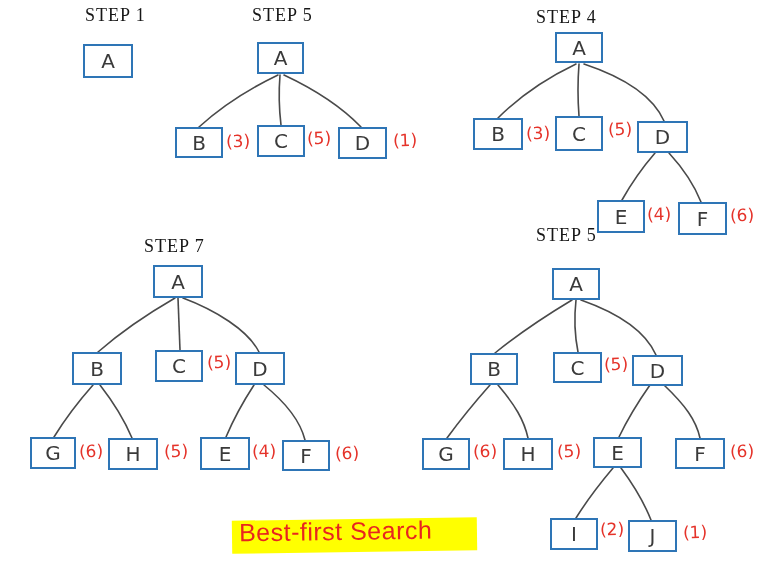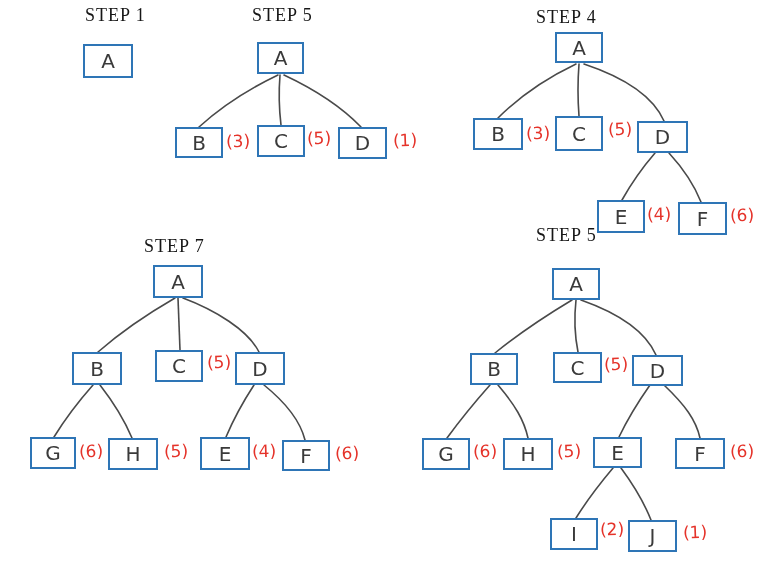--- a/index.html
+++ b/index.html
@@ -180,14 +180,18 @@
   <span class="val" style="left:730px;top:441px">(6)</span>
   <div class="node" style="left:550px;top:518px;width:48px;height:32px">
     <span class="letter">I</span>
   </div>
   <span class="val" style="left:600px;top:519px">(2)</span>
   <div class="node" style="left:628px;top:520px;width:49px;height:32px">
     <span class="letter">J</span>
   </div>
   <span class="val" style="left:683px;top:522px">(1)</span>
 
+  <div class="caption-wrap">
+    <div class="caption-hl"></div>
+    <div class="caption-text">Best-first Search</div>
+  </div>
 
 </div>
 
 </body></html>

